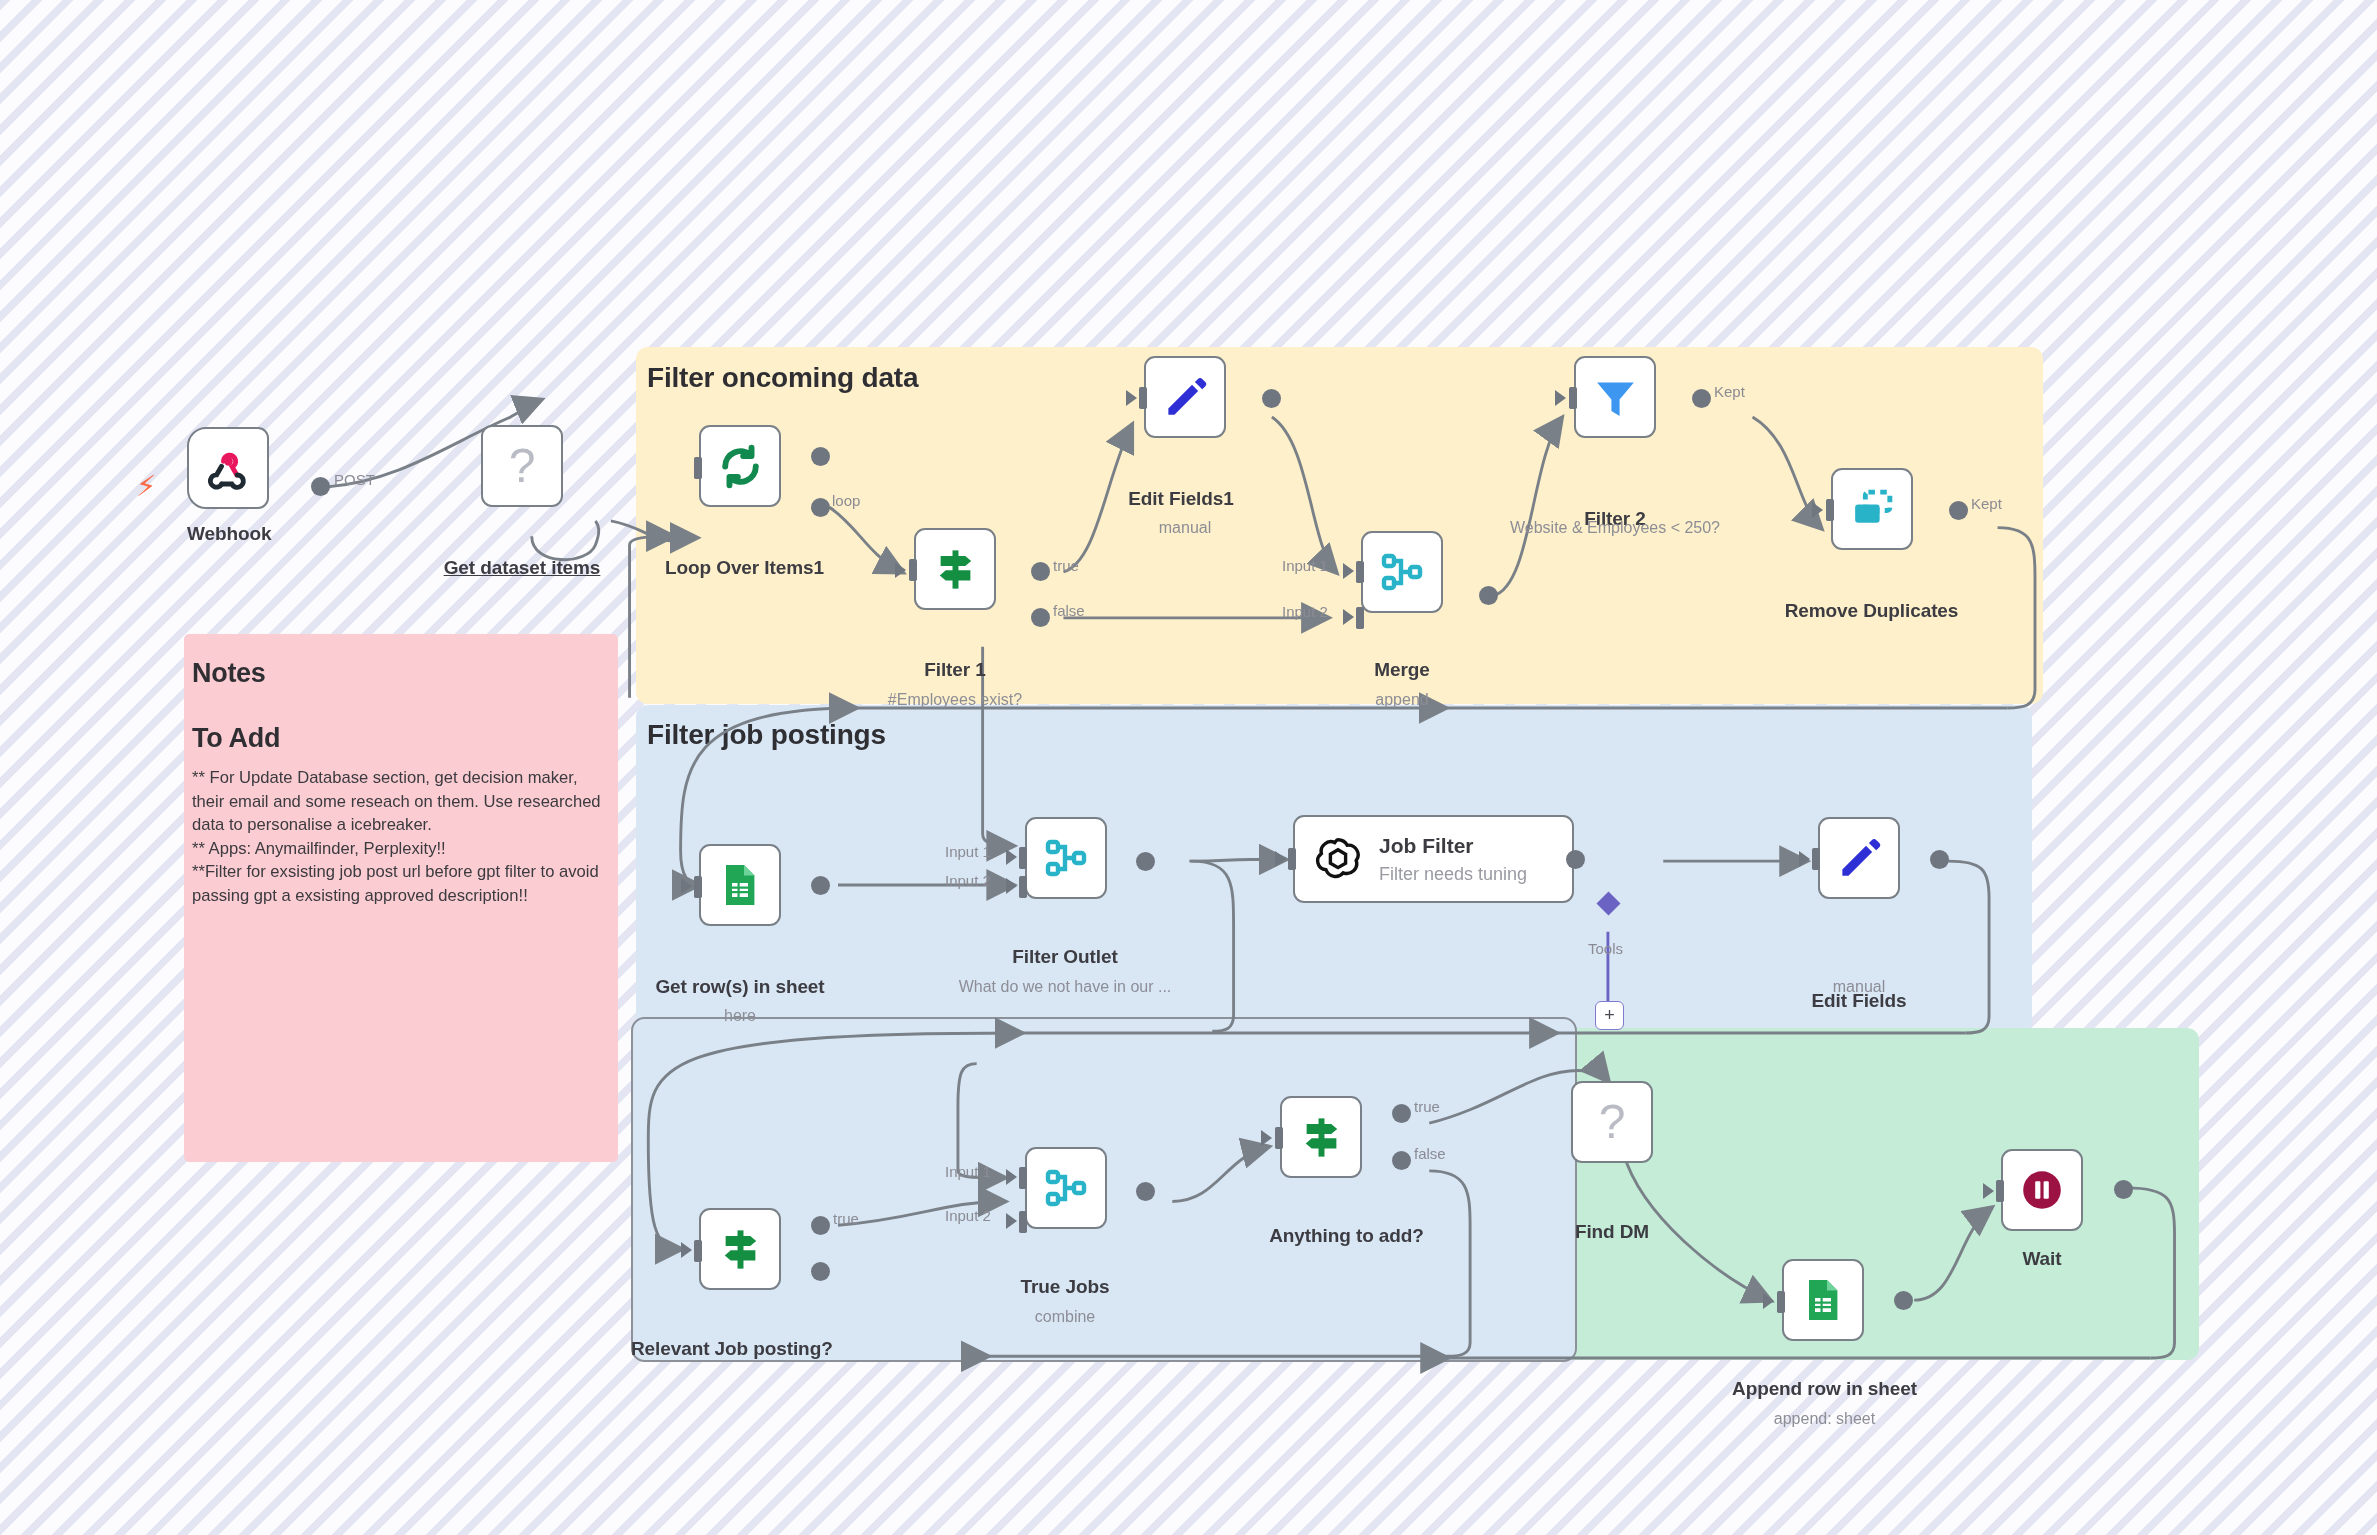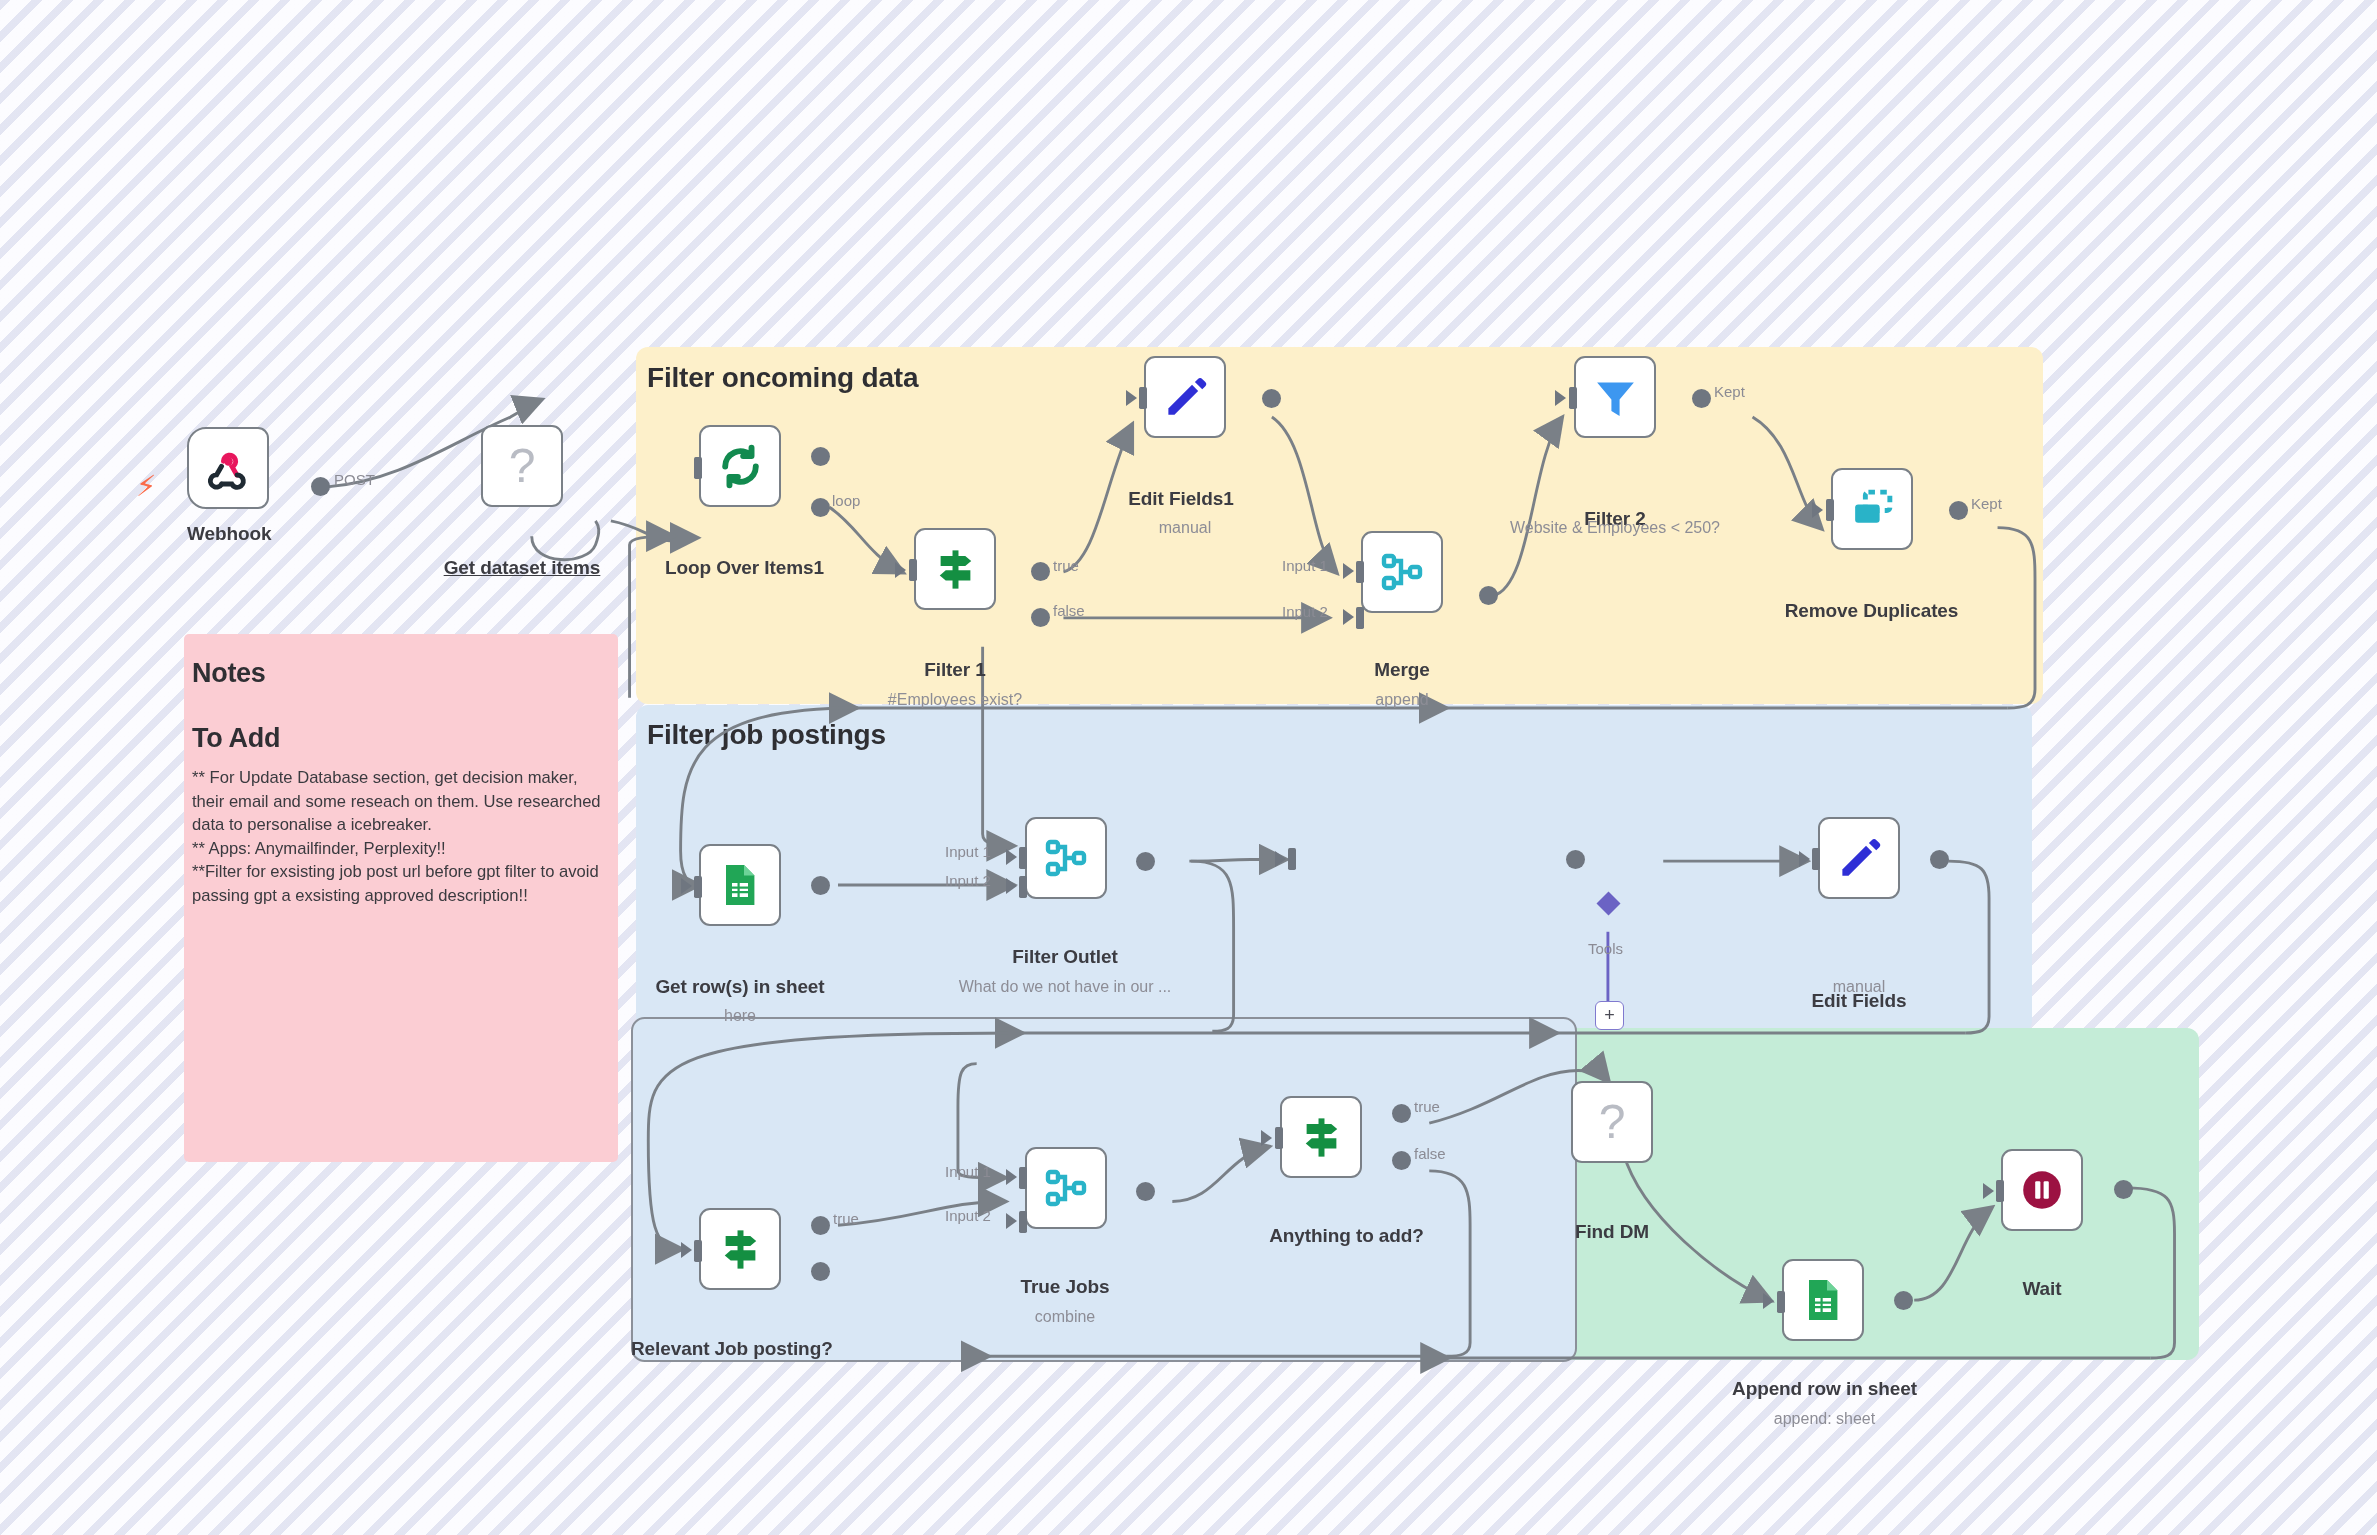--- a/index.html
+++ b/index.html
@@ -279,20 +279,30 @@
   <div class="node-label" style="left:990px;top:946px;width:150px;">Filter Outlet</div>
   <div class="node-sub" style="left:929px;top:978px;width:272px;">What do we not have in our ...</div>
   <div class="instub" style="left:1019px;top:847px;"></div>
   <div class="inarrow" style="left:1006px;top:849px;"></div>
   <div class="plabel" style="left:945px;top:843px;">Input 1</div>
   <div class="instub" style="left:1019px;top:876px;"></div>
   <div class="inarrow" style="left:1006px;top:878px;"></div>
   <div class="plabel" style="left:945px;top:872px;">Input 2</div>
   <div class="dot" style="left:1136px;top:852px;"></div>
 
+  <div class="node wide" style="left:1293px;top:815px;">
+    <svg width="48" height="48" viewBox="0 0 24 24">
+      <path d="M12 2.4c2 0 3.7 1.1 4.6 2.7 1.9-.2 3.8.7 4.8 2.4 1 1.7.8 3.8-.3 5.3.6 1.8.1 3.8-1.3 5.1-1.4 1.3-3.4 1.7-5.2 1-1.1 1.4-2.9 2.1-4.7 1.8-1.8-.3-3.3-1.6-3.9-3.3-1.9-.2-3.5-1.5-4-3.3-.5-1.8.2-3.7 1.7-4.8-.4-1.8.2-3.7 1.7-4.8C6.7 3.3 8.7 3 10.4 3.8 11 3 11.5 2.4 12 2.4z" fill="none" stroke="#111" stroke-width="1.7"></path>
+      <path d="M12 7.4l3.8 2.2v4.5L12 16.3l-3.8-2.2V9.6z" fill="none" stroke="#111" stroke-width="1.7"></path>
+    </svg>
+    <div>
+      <div class="wide-title">Job Filter</div>
+      <div class="wide-sub">Filter needs tuning</div>
+    </div>
+  </div>
   <div class="instub" style="left:1288px;top:848px;"></div>
   <div class="inarrow" style="left:1275px;top:851px;"></div>
   <div class="dot" style="left:1566px;top:850px;"></div>
   <div class="diamond" style="left:1600px;top:895px;"></div>
   <div class="plabel" style="left:1588px;top:940px;">Tools</div>
   <div class="plusbtn" style="left:1595px;top:1001px;">+</div>
 
   <div class="node sq" style="left:1818px;top:817px;">
     <svg width="49" height="49" viewBox="0 0 24 24">
       <path d="M3.6 17.4 15.2 5.8l3 3L6.6 20.4H3.6z" fill="#2f2fd6"></path>
@@ -371,19 +381,19 @@
   <div class="inarrow" style="left:1763px;top:1293px;"></div>
   <div class="dot" style="left:1894px;top:1291px;"></div>
 
   <div class="node sq" style="left:2001px;top:1149px;">
     <svg width="48" height="48" viewBox="0 0 24 24">
       <circle cx="12" cy="12" r="9.4" fill="#9c1242"></circle>
       <rect x="8.6" y="7.6" width="2.6" height="8.8" rx="0.6" fill="#fff"></rect>
       <rect x="12.8" y="7.6" width="2.6" height="8.8" rx="0.6" fill="#fff"></rect>
     </svg>
   </div>
-  <div class="node-label" style="left:1967px;top:1278px;width:150px;">Wait</div>
+  <div class="node-label" style="left:1967px;top:1248px;width:150px;">Wait</div>
   <div class="instub" style="left:1996px;top:1180px;"></div>
   <div class="inarrow" style="left:1983px;top:1183px;"></div>
   <div class="dot" style="left:2114px;top:1180px;"></div>
 
 </div>
 
 
 </body></html>

